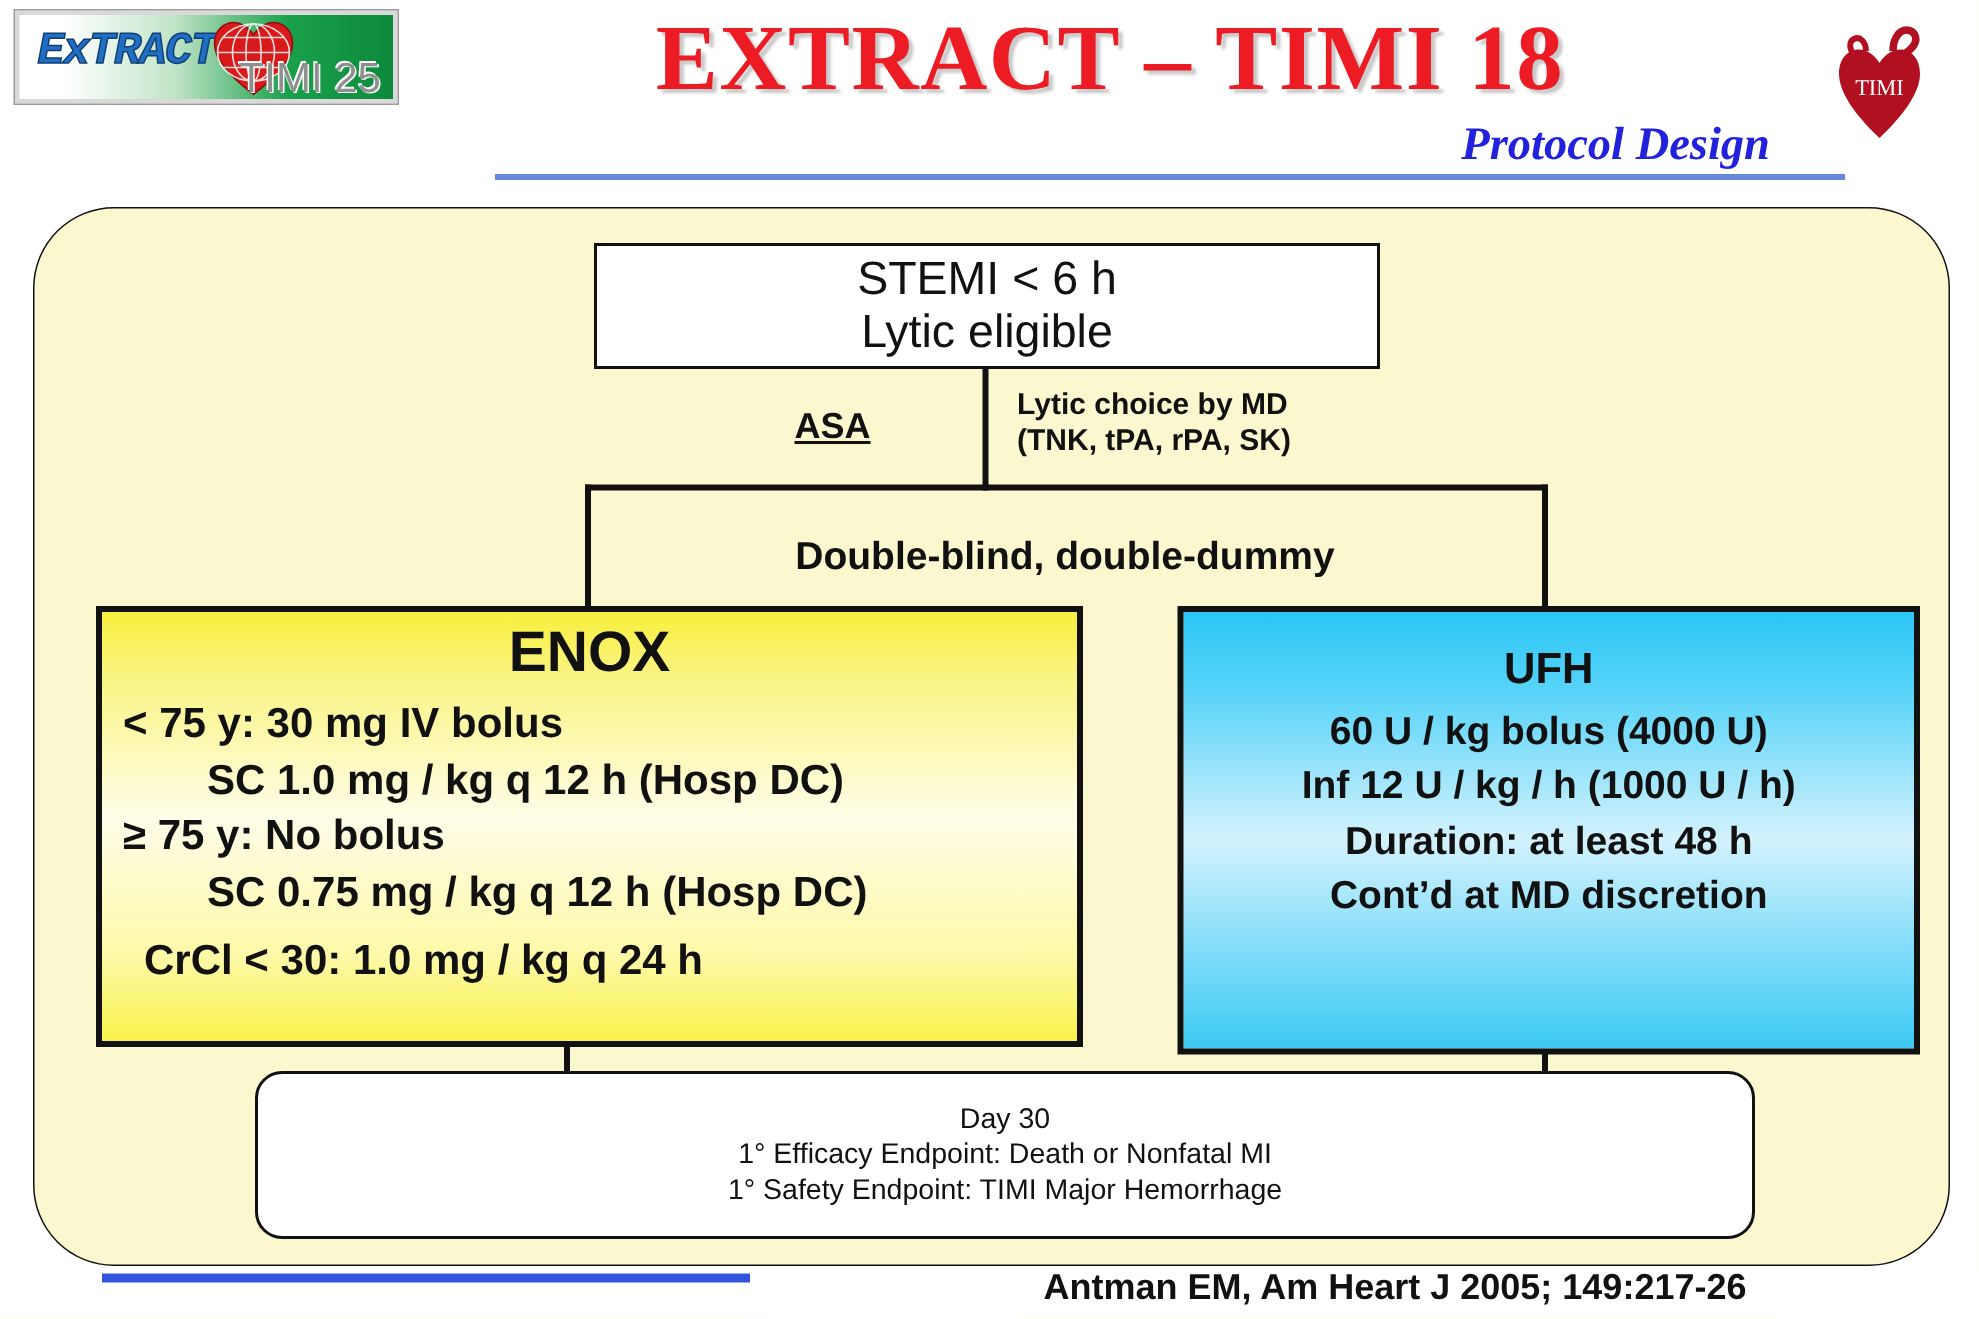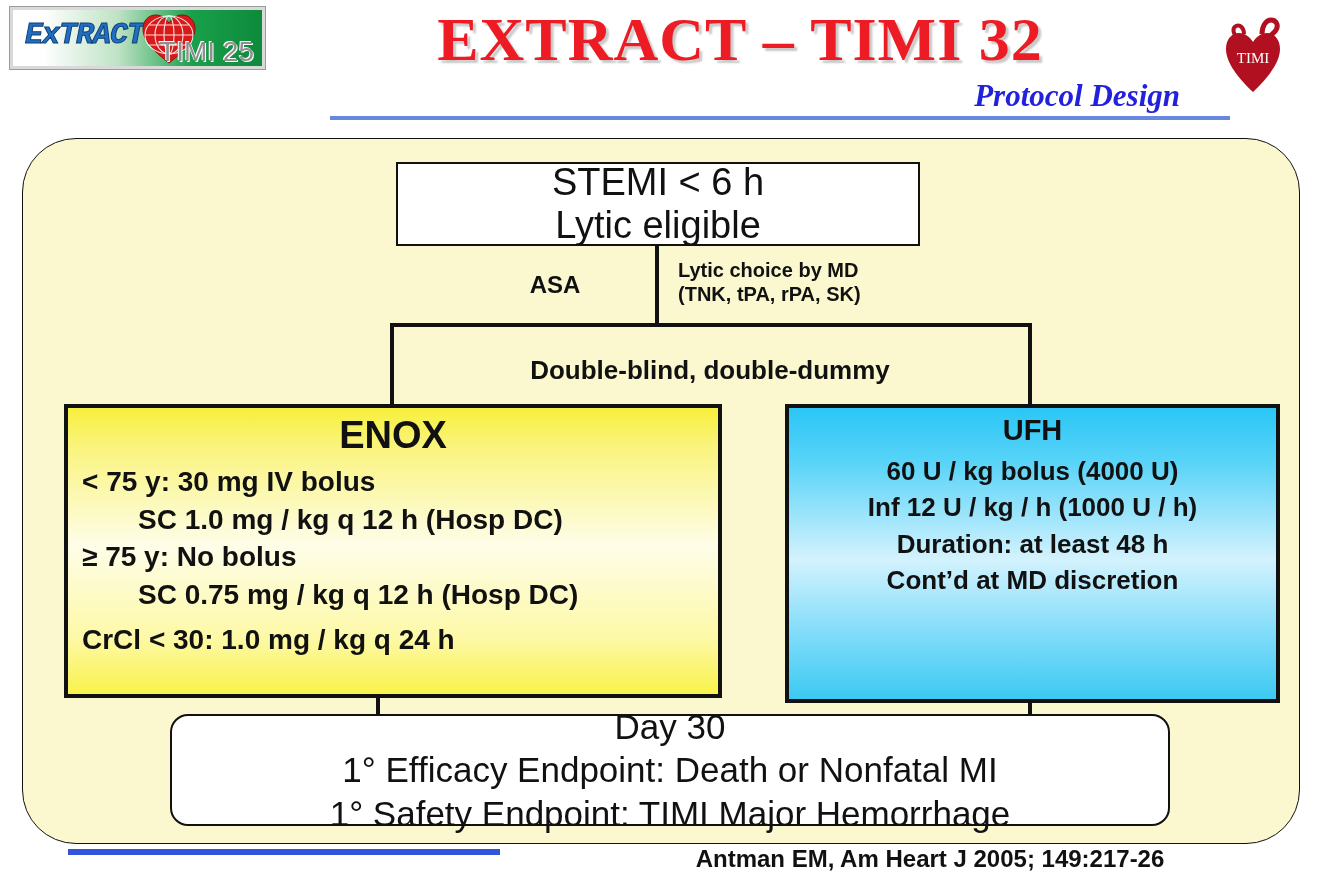--- a/index.html
+++ b/index.html
@@ -104,41 +104,41 @@
     position: absolute;
     left: 396px; top: 162px;
     width: 524px; height: 84px;
     background: #ffffff;
     border: 2.5px solid #111;
     box-sizing: border-box;
     display: flex;
     flex-direction: column;
     align-items: center;
     justify-content: center;
-    font-size: 38px;
+    font-size: 31px;
     color: #111;
     line-height: 1.12;
   }
 
   
   .line { position: absolute; background: #111; }
   #line-entry-down   { left: 655px; top: 246px; width: 4px;   height: 81px; }
   #line-horizontal   { left: 390px; top: 323px; width: 642px; height: 4px; }
   #line-left-down    { left: 390px; top: 323px; width: 4px;   height: 82px; }
   #line-right-down   { left: 1028px; top: 323px; width: 4px;  height: 82px; }
   #line-enox-out     { left: 376px; top: 697px; width: 4px;   height: 20px; }
   #line-ufh-out      { left: 1028px; top: 702px; width: 4px;  height: 15px; }
 
   
   #label-asa {
     position: absolute;
     left: 470px; top: 271px;
     width: 170px;
     text-align: center;
-    font-size: 24px; font-weight: bold; color: #111;
+    font-size: 24px; font-weight: bold; color: #111; text-decoration: underline;
   }
   #label-lytic {
     position: absolute;
     left: 678px; top: 258px;
     font-size: 20px; font-weight: bold; color: #111;
     line-height: 1.2;
   }
   #label-doubleblind {
     position: absolute;
     left: 400px; top: 355px;
@@ -161,30 +161,30 @@
     text-align: center;
     font-size: 38px; font-weight: bold; color: #111;
     margin-bottom: 6px;
   }
   .enox-line {
     font-size: 28px; font-weight: bold; color: #111;
     line-height: 1.34;
     white-space: pre;
   }
   .enox-line.indent { padding-left: 56px; }
-  .enox-line.gap { margin-top: 8px; }
+  .enox-line.gap { margin-top: 8px; margin-left: 14px; }
 
   #ufh-box {
     position: absolute;
     left: 785px; top: 404px;
     width: 495px; height: 299px;
     border: 4px solid #111;
     box-sizing: border-box;
     background: linear-gradient(to bottom, #2BC6F5 0%, #57D3F8 18%, #D3F2FD 52%, #7FDCFA 78%, #3CC9F2 100%);
-    padding: 6px 10px 0 10px;
+    padding: 22px 10px 0 10px;
     text-align: center;
   }
   #ufh-title {
     font-size: 29px; font-weight: bold; color: #111;
     margin-bottom: 6px;
   }
   .ufh-line {
     font-size: 26px; font-weight: bold; color: #111;
     line-height: 1.4;
   }
@@ -197,21 +197,21 @@
     background: #ffffff;
     border: 2.5px solid #111;
     border-radius: 18px;
     box-sizing: border-box;
     display: flex;
     flex-direction: column;
     align-items: center;
     justify-content: center;
     color: #111;
   }
-  .outcome-line { font-size: 35px; line-height: 1.24; }
+  .outcome-line { font-size: 19px; line-height: 1.24; }
 
   
   #footer-rule {
     position: absolute;
     left: 68px; top: 849px;
     width: 432px; height: 6px;
     background: #3355DD;
   }
   #citation {
     position: absolute;
@@ -233,21 +233,21 @@
       <ellipse cx="28" cy="22" rx="14" ry="19"></ellipse>
       <ellipse cx="28" cy="22" rx="5" ry="19"></ellipse>
       <line x1="4" y1="22" x2="52" y2="22"></line>
       <line x1="8" y1="12" x2="48" y2="12"></line>
       <line x1="8" y1="32" x2="48" y2="32"></line>
     </g>
   </svg>
   <span id="logo-timi25">TIMI 25</span>
 </div>
 
-<div id="title-main">EXTRACT – TIMI 32</div>
+<div id="title-main">EXTRACT – TIMI 18</div>
 <div id="title-sub">Protocol Design</div>
 <div id="title-rule"></div>
 
 <svg id="timi-heart-logo" viewBox="0 0 62 78">
   <path d="M31 76 C12 58 4 44 4 33 C4 23 10 17 17 17 C23 17 28 21 31 26 C34 21 39 17 45 17 C52 17 58 23 58 33 C58 44 50 58 31 76 Z" fill="#B01020"></path>
   <path d="M40 18 C40 10 44 4 49 4 C54 4 57 9 54 14 C51 19 44 22 40 26" fill="none" stroke="#B01020" stroke-width="5"></path>
   <path d="M22 18 C22 12 18 8 14 10 C10 12 11 18 15 21" fill="none" stroke="#B01020" stroke-width="4"></path>
   <text x="31" y="47" font-family="Liberation Serif, serif" font-size="15" fill="#ffffff" text-anchor="middle">TIMI</text>
 </svg>
 

